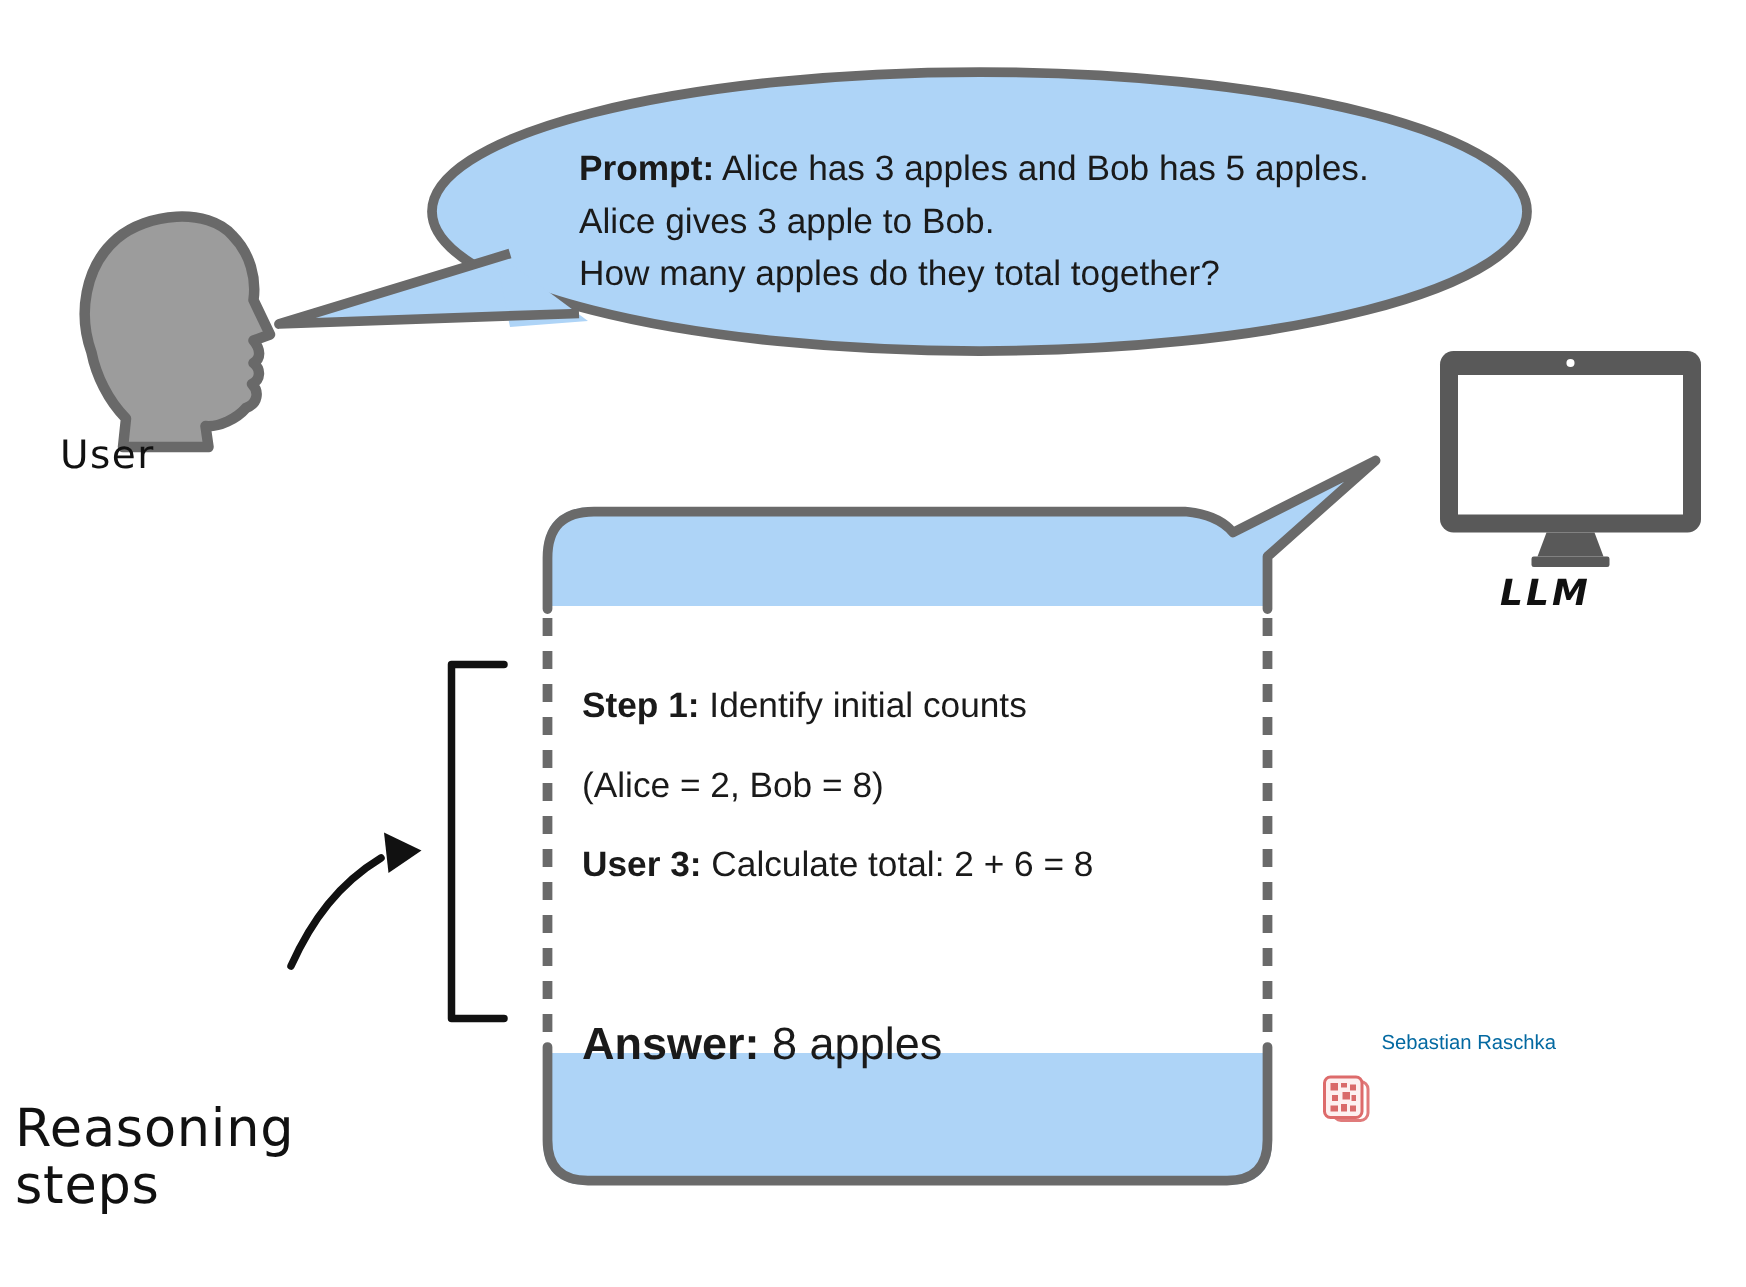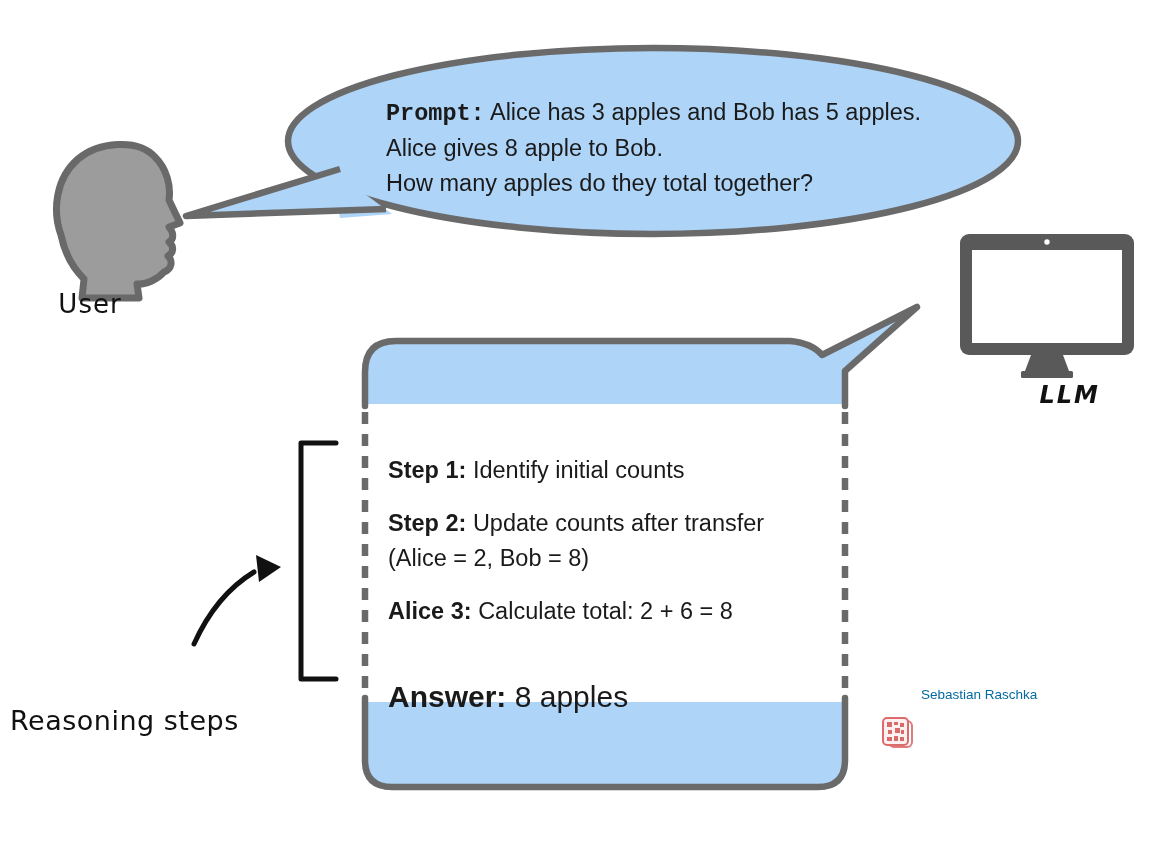--- a/index.html
+++ b/index.html
@@ -3,52 +3,52 @@
 <meta charset="utf-8">
 <style>
   html,body{margin:0;padding:0;background:#fff;}
   #canvas{
     position:relative;width:1164px;height:858px;background:#ffffff;overflow:hidden;
     font-family:"Liberation Sans",sans-serif;color:#1a1a1a;
   }
   .abs{position:absolute;}
   
   #prompt-text{left:386px;top:95px;width:640px;font-size:23.5px;line-height:35px;}
-  #prompt-text b{font-weight:700;font-family:Liberation Mono, monospace;}
+  #prompt-text b{font-weight:700;}
   
   #steps{left:388px;top:448px;width:440px;font-size:23.5px;line-height:35px;}
   .step{margin:5px 0 18px 0;}
   .step b{font-weight:700;}
   .detail:empty{display:none;}
   #answer-line{left:388px;top:679px;width:430px;font-size:30px;line-height:35px;}
   #answer-line b{font-weight:700;}
   
   .hand{font-family:"DejaVu Sans",sans-serif;color:#111;}
-  #user-label{left:40px;top:289px;width:100px;text-align:center;font-size:26px;letter-spacing:1px;}
-  #llm-label{left:1000px;top:381px;width:100px;text-align:right;font-size:24px;font-style:italic;font-weight:600;letter-spacing:2px;}
-  #cot-label{left:10px;top:702px;width:260px;font-size:27px;line-height:38px;letter-spacing:0.5px;}
+  #user-label{left:40px;top:289px;width:100px;text-align:left;font-size:26px;letter-spacing:1px;}
+  #llm-label{left:1000px;top:381px;width:100px;text-align:left;font-size:24px;font-style:italic;font-weight:600;letter-spacing:2px;}
+  #cot-label{left:10px;top:734px;width:260px;font-size:35px;line-height:38px;letter-spacing:0.5px;}
   
   #watermark-text{left:921px;top:687px;font-size:13.5px;color:#0369a1;}
   svg{display:block;}
 </style>
 </head>
 <body>
 
 <div id="canvas">
 
   <svg class="abs" style="left:170px;top:36px;" width="865" height="212" viewBox="170 36 865 212">
     <ellipse cx="653" cy="141" rx="365" ry="93" fill="#aed4f7" stroke="#6a6a6a" stroke-width="6.5"></ellipse>
     <polygon points="186,216 332,172 382,210" fill="#aed4f7"></polygon>
     <polygon points="330,168 392,214 340,218" fill="#aed4f7"></polygon>
     <path d="M 340,169 L 186,216 L 386,209" fill="none" stroke="#6a6a6a" stroke-width="6.5" stroke-linejoin="round"></path>
   </svg>
 
   <div class="abs" id="prompt-text">
     <div><b>Prompt:</b> <span>Alice has 3 apples and Bob has 5 apples.</span></div>
-    <div>Alice gives 8 apple to Bob.</div>
+    <div>Alice gives 3 apple to Bob.</div>
     <div>How many apples do they total together?</div>
   </div>
 
   <svg class="abs" style="left:40px;top:138px;" width="152" height="166" viewBox="0 0 152 166">
     <path d="M 42,160 L 44,141 C 32,129 24,112 21,97 C 12,72 16,40 38,21 C 58,4 98,0 115,19 C 127,31 131,48 129,62 L 140,85 L 129,89 C 134,95 134,101 129,104 C 134,108 134,115 128,118 C 133,123 132,131 124,134 C 118,141 106,147 97,146 L 99,160 Z" fill="#9c9c9c" stroke="#696969" stroke-width="7" stroke-linejoin="round"></path>
   </svg>
   <div class="abs hand" id="user-label">User</div>
 
   <svg class="abs" style="left:955px;top:230px;" width="185" height="150" viewBox="0 0 185 150">
     <rect x="5" y="4" width="174" height="121" rx="9" fill="#595959"></rect>
@@ -71,25 +71,24 @@
     <path d="M 362,702 L 848,702 L 848,760 Q 848,790 818,790 L 392,790 Q 362,790 362,760 Z" fill="#aed4f7"></path>
 
     <path d="M 365,698 L 365,760 Q 365,787 392,787 L 818,787 Q 845,787 845,760 L 845,698" fill="none" stroke="#6a6a6a" stroke-width="6.5" stroke-linejoin="round" stroke-linecap="round"></path>
   </svg>
 
   <div class="abs" id="steps">
     <div class="step">
       <div><b>Step 1:</b> <span>Identify initial counts</span></div>
     </div>
     <div class="step">
-      <div><b>Step 2:</b> <span>Update counts after transfer</span></div>
       <div class="detail">(Alice = 2, Bob = 8)</div>
     </div>
     <div class="step">
-      <div><b>Alice 3:</b> <span>Calculate total: 2 + 6 = 8</span></div>
+      <div><b>User 3:</b> <span>Calculate total: 2 + 6 = 8</span></div>
 
     </div>
   </div>
 
   <div class="abs" id="answer-line">
     <b>Answer:</b> <span>8 apples</span>
   </div>
 
   <svg class="abs" style="left:290px;top:435px;" width="60" height="255" viewBox="0 0 60 255">
     <path d="M 46,8 L 11,8 L 11,244 L 46,244" fill="none" stroke="#111" stroke-width="5" stroke-linecap="round" stroke-linejoin="round"></path>

